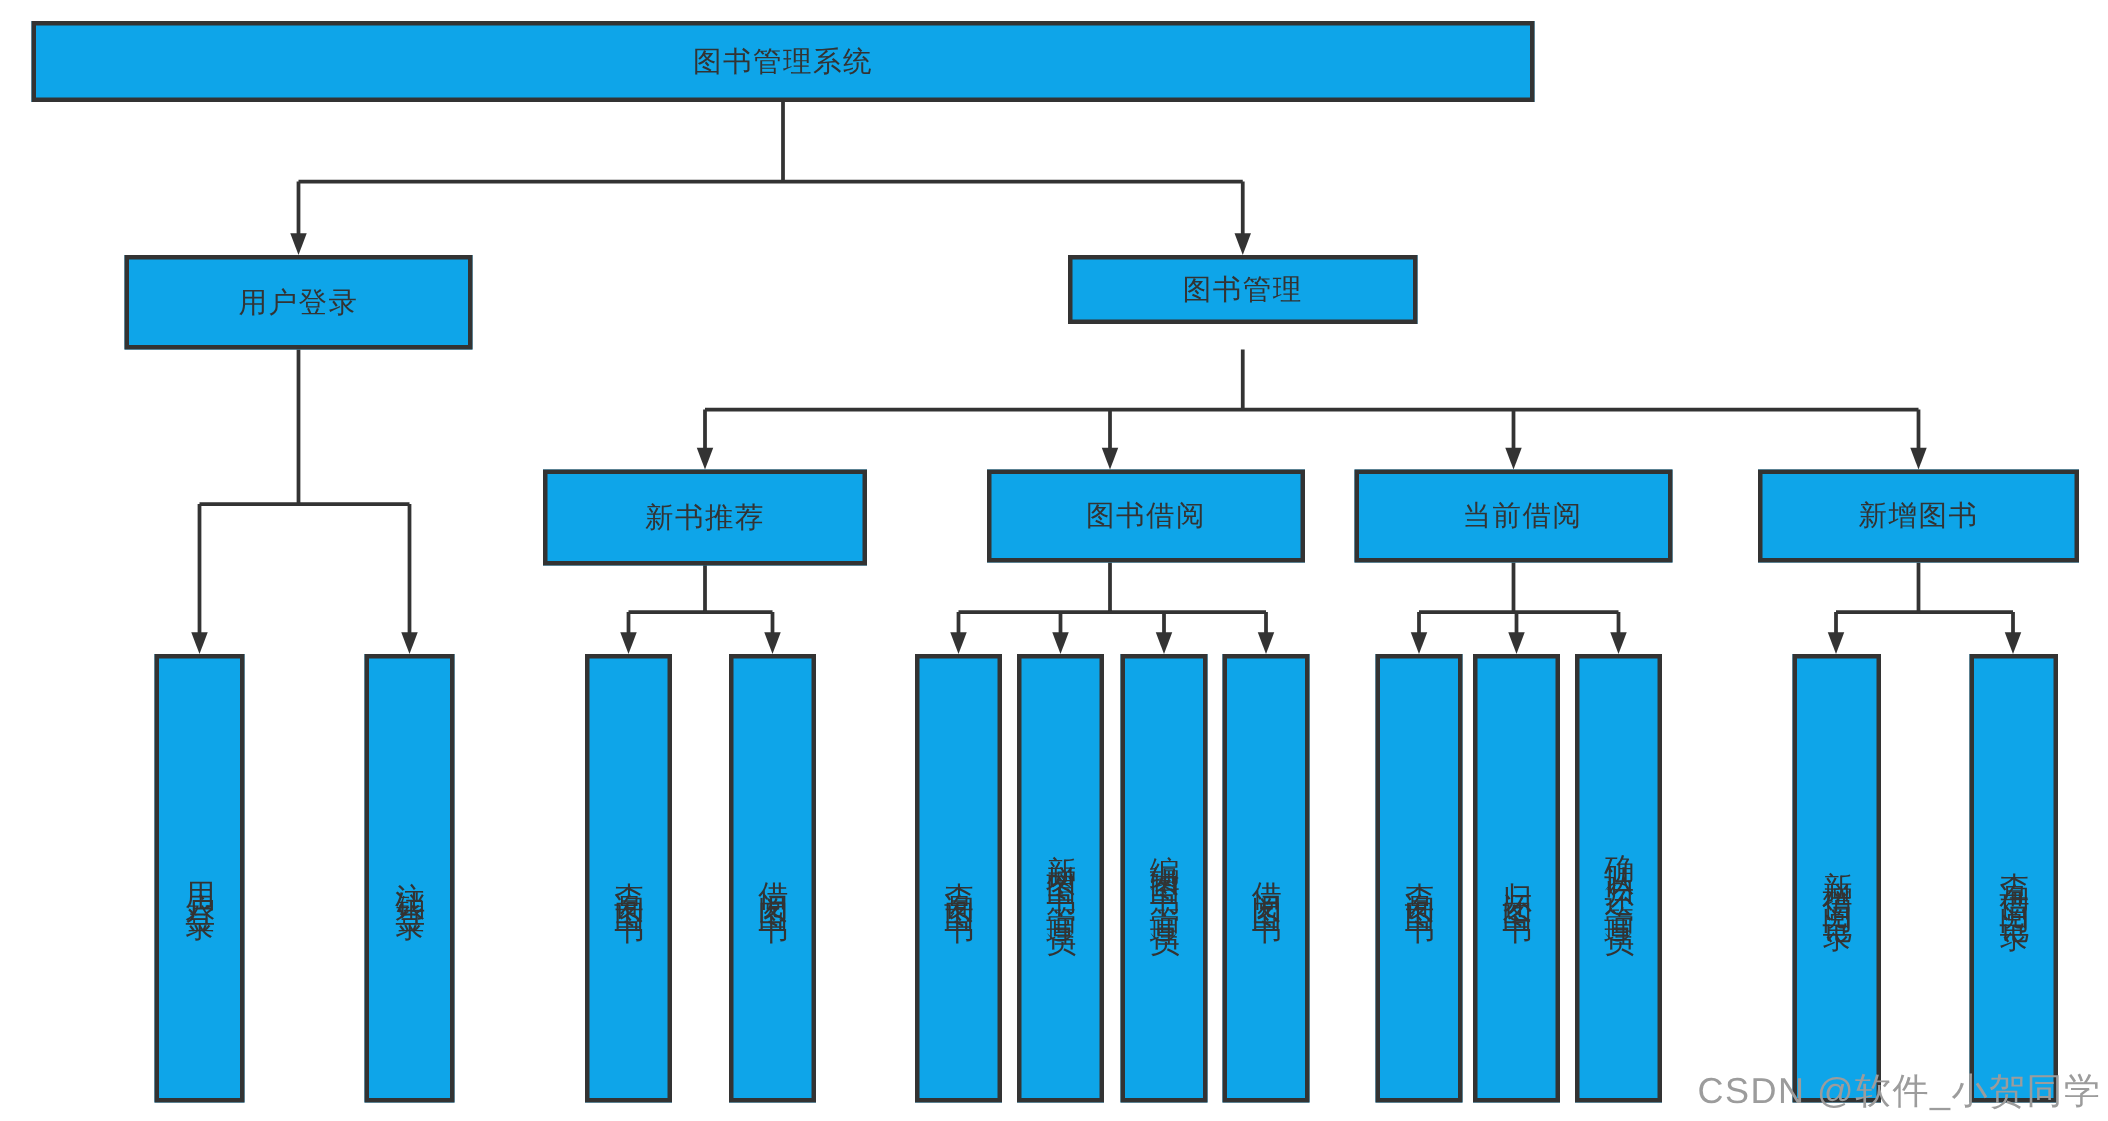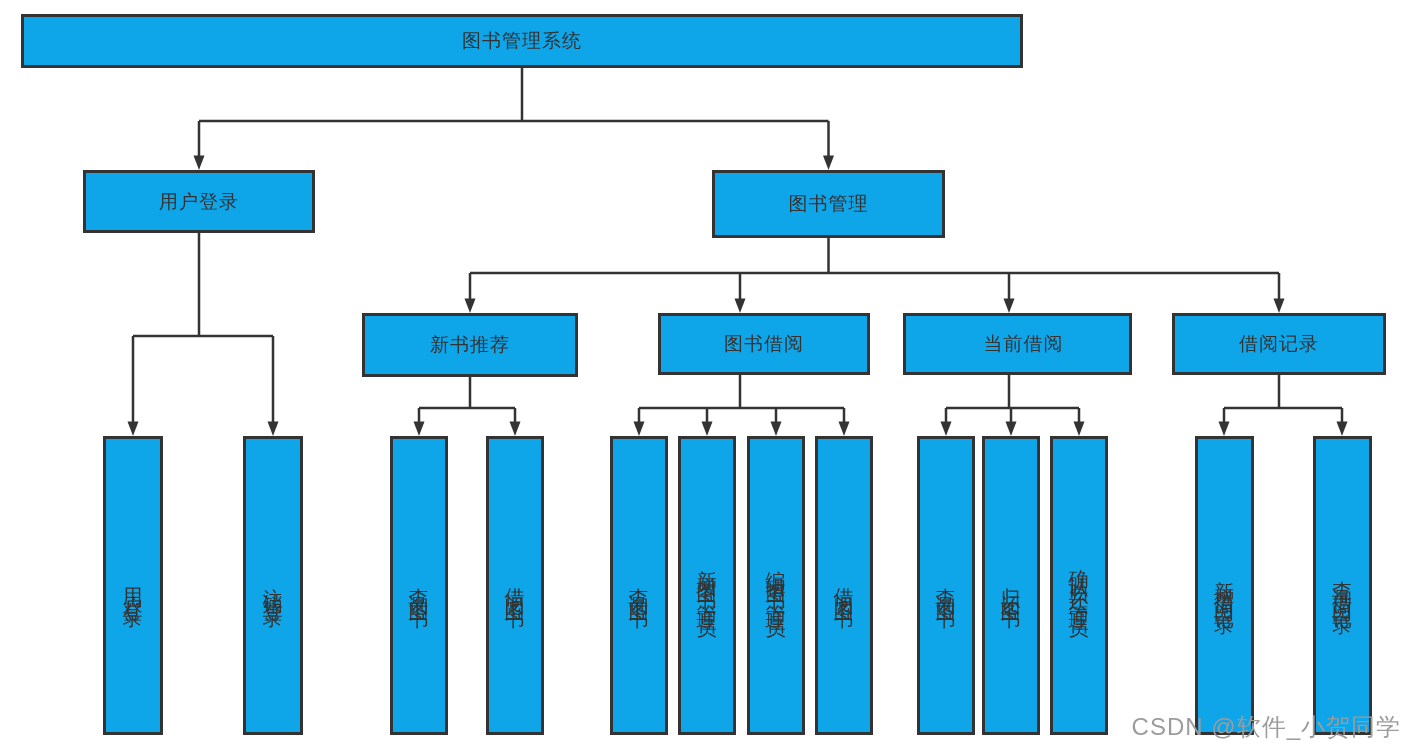--- a/index.html
+++ b/index.html
@@ -19,25 +19,25 @@
   }
   .hbox { font-size:19px; letter-spacing:1px; }
   .vbox {
     writing-mode:vertical-rl; text-orientation:mixed;
     font-size:20px; letter-spacing:7px; line-height:1;
   }
   
   .n-root   { left:21px;  top:14px;  width:1002px; height:54px; }
   
   .n-ulogin { left:83px;  top:170px; width:232px; height:63px; }
-  .n-bmgmt  { left:712px; top:170px; width:233px; height:68px; }
+  .n-bmgmt  { left:712px; top:170px; width:233px; height:46px; }
   
   .n-newb   { left:362px;  top:313px; width:216px; height:64px; }
   .n-bborrow{ left:634px;  top:313px; width:212px; height:62px;margin-left:24px; }
-  .n-curb   { left:903px;  top:313px; width:229px; height:62px;padding-left:12px; }
+  .n-curb   { left:903px;  top:313px; width:212px; height:62px;padding-left:12px; }
   .n-brec   { left:1172px; top:313px; width:214px; height:62px; }
   
   .lf { top:436px; height:299px; }
   .l-g1a { left:103px;  width:60px; }
   .l-g1b { left:243px;  width:60px; }
   .l-g2a { left:390px;  width:58px; }
   .l-g2b { left:486px;  width:58px; }
   .l-g3a { left:610px;  width:58px; }
   .l-g3b { left:678px;  width:58px; }
   .l-g3c { left:747px;  width:58px; }
@@ -106,21 +106,21 @@
   </svg>
 
   <div class="box hbox n-root">图书管理系统</div>
 
   <div class="box hbox n-ulogin">用户登录</div>
   <div class="box hbox n-bmgmt">图书管理</div>
 
   <div class="box hbox n-newb">新书推荐</div>
   <div class="box hbox n-bborrow">图书借阅</div>
   <div class="box hbox n-curb">当前借阅</div>
-  <div class="box hbox n-brec">借阅记录</div>
+  <div class="box hbox n-brec">新增图书</div>
 
   <div class="box vbox lf l-g1a">用户登录</div>
   <div class="box vbox lf l-g1b">注销登录</div>
 
   <div class="box vbox lf l-g2a">查询图书</div>
   <div class="box vbox lf l-g2b">借阅图书</div>
 
   <div class="box vbox lf l-g3a">查询图书</div>
   <div class="box vbox lf l-g3b">新增图书（管理员）</div>
   <div class="box vbox lf l-g3c">编辑图书（管理员）</div>

